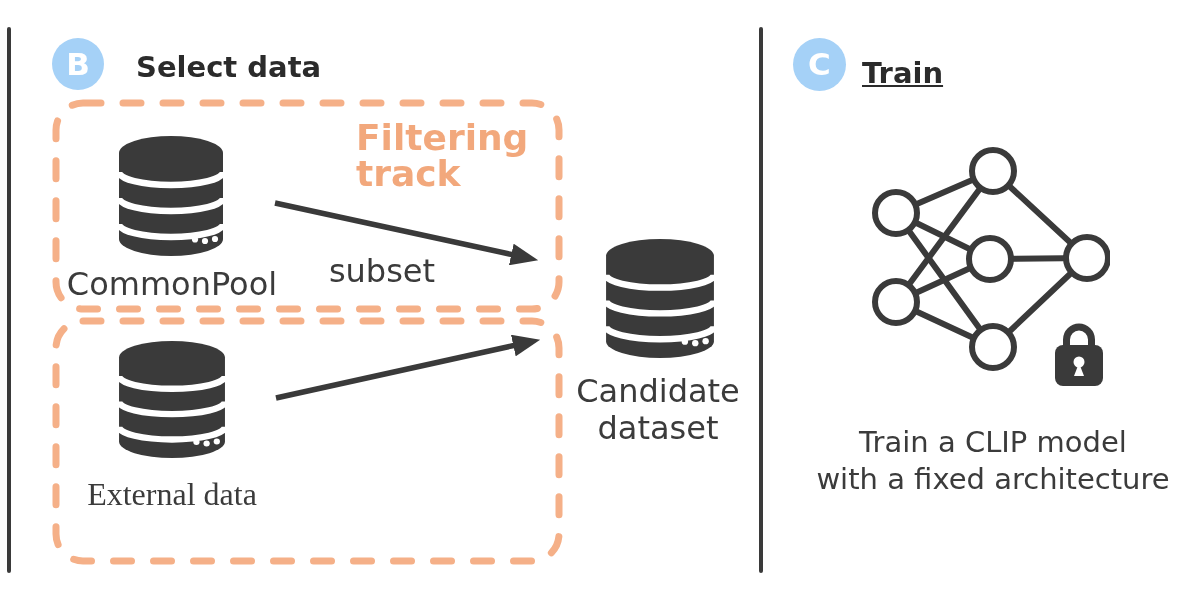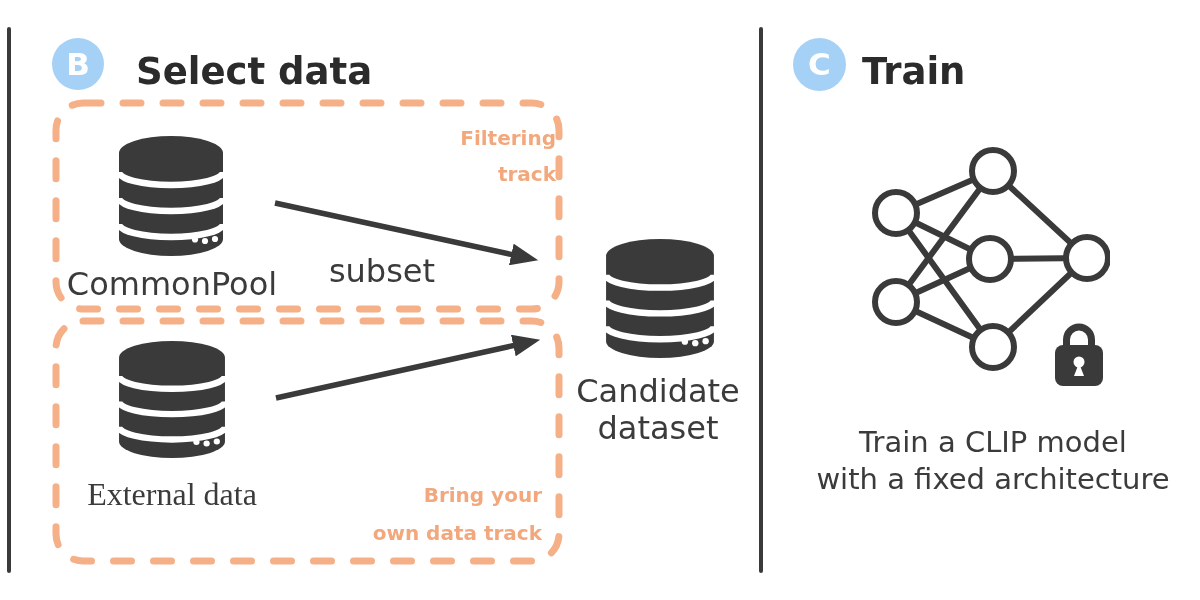--- a/index.html
+++ b/index.html
@@ -15,23 +15,23 @@
   #stage{
     position:relative;width:1200px;height:600px;background:var(--bg);
     font-family:"DejaVu Sans","Liberation Sans",sans-serif;overflow:hidden;
   }
   .abs{position:absolute;}
   .rule{background:var(--ink);width:4px;border-radius:2px;}
   .badge{
     width:52px;height:52px;border-radius:50%;background:var(--badge-blue);
     color:#fff;font-weight:bold;font-size:31px;line-height:52px;text-align:center;
   }
-  .section-title{font-size:37px;font-weight:bold;color:var(--title-dark);white-space:nowrap;}
+  .section-title{font-size:29px;font-weight:bold;color:var(--title-dark);white-space:nowrap;}
   .label{font-size:32px;color:var(--text-dark);text-align:center;}
-  .track-label{font-size:20px;font-weight:bold;color:var(--accent-orange-text);text-align:right;line-height:36px;}
+  .track-label{font-size:36px;font-weight:bold;color:var(--accent-orange-text);text-align:left;line-height:36px;}
   .caption{font-size:29px;color:var(--text-dark);text-align:center;line-height:37px;}
   svg{display:block;}
   .dash-rect{fill:none;stroke:var(--accent-orange);stroke-width:7;stroke-dasharray:18 22;stroke-linecap:round;}
   .arrow-line{stroke:var(--ink);stroke-width:5.5;fill:none;}
   .arrow-head{fill:var(--ink);}
   .db-fill{fill:var(--ink);}
   .db-sep{stroke:#fff;stroke-width:6.5;fill:none;}
   .db-dot{fill:#fff;}
   .nn-edge{stroke:var(--ink);stroke-width:6;stroke-linecap:round;}
   .nn-node{fill:#fff;stroke:var(--ink);stroke-width:6;}
@@ -92,39 +92,35 @@
 
   <div class="abs" style="left:117px;top:339px;">
     <svg width="110" height="121" viewBox="0 0 108 124" preserveAspectRatio="none">
         <use href="#sym-database"></use>
       </svg>
   </div>
   <div class="abs label" style="left:52px;top:475px;width:240px;line-height:38px;font-family:Liberation Serif, serif;">
     <div>External data</div>
   </div>
 
-  <div class="abs track-label" style="left:292px;top:476px;width:250px;line-height:38px;">
-    <div>Bring your</div>
-    <div>own data track</div>
-  </div>
 
   <div class="abs" style="left:604px;top:237px;">
     <svg width="112" height="123" viewBox="0 0 108 124" preserveAspectRatio="none">
         <use href="#sym-database"></use>
       </svg>
   </div>
   <div class="abs label" style="left:538px;top:373px;width:240px;line-height:37px;">
     <div>Candidate</div>
     <div>dataset</div>
   </div>
 
   <div class="abs badge" style="left:793px;top:38px;width:53px;height:53px;line-height:53px;">
     <span>C</span>
   </div>
-  <div class="abs section-title" style="left:862px;top:50px;">Train</div>
+  <div class="abs section-title" style="left:862px;top:56px;text-decoration:underline;">Train</div>
 
   <div class="abs" style="left:860px;top:136px;">
     <svg width="250" height="238" viewBox="0 0 250 238">
       <line class="nn-edge" x1="36" y1="77" x2="133" y2="35"></line>
       <line class="nn-edge" x1="36" y1="77" x2="130" y2="123"></line>
       <line class="nn-edge" x1="36" y1="77" x2="133" y2="211"></line>
       <line class="nn-edge" x1="36" y1="166" x2="133" y2="35"></line>
       <line class="nn-edge" x1="36" y1="166" x2="130" y2="123"></line>
       <line class="nn-edge" x1="36" y1="166" x2="133" y2="211"></line>
       <line class="nn-edge" x1="133" y1="35" x2="227" y2="122"></line>

